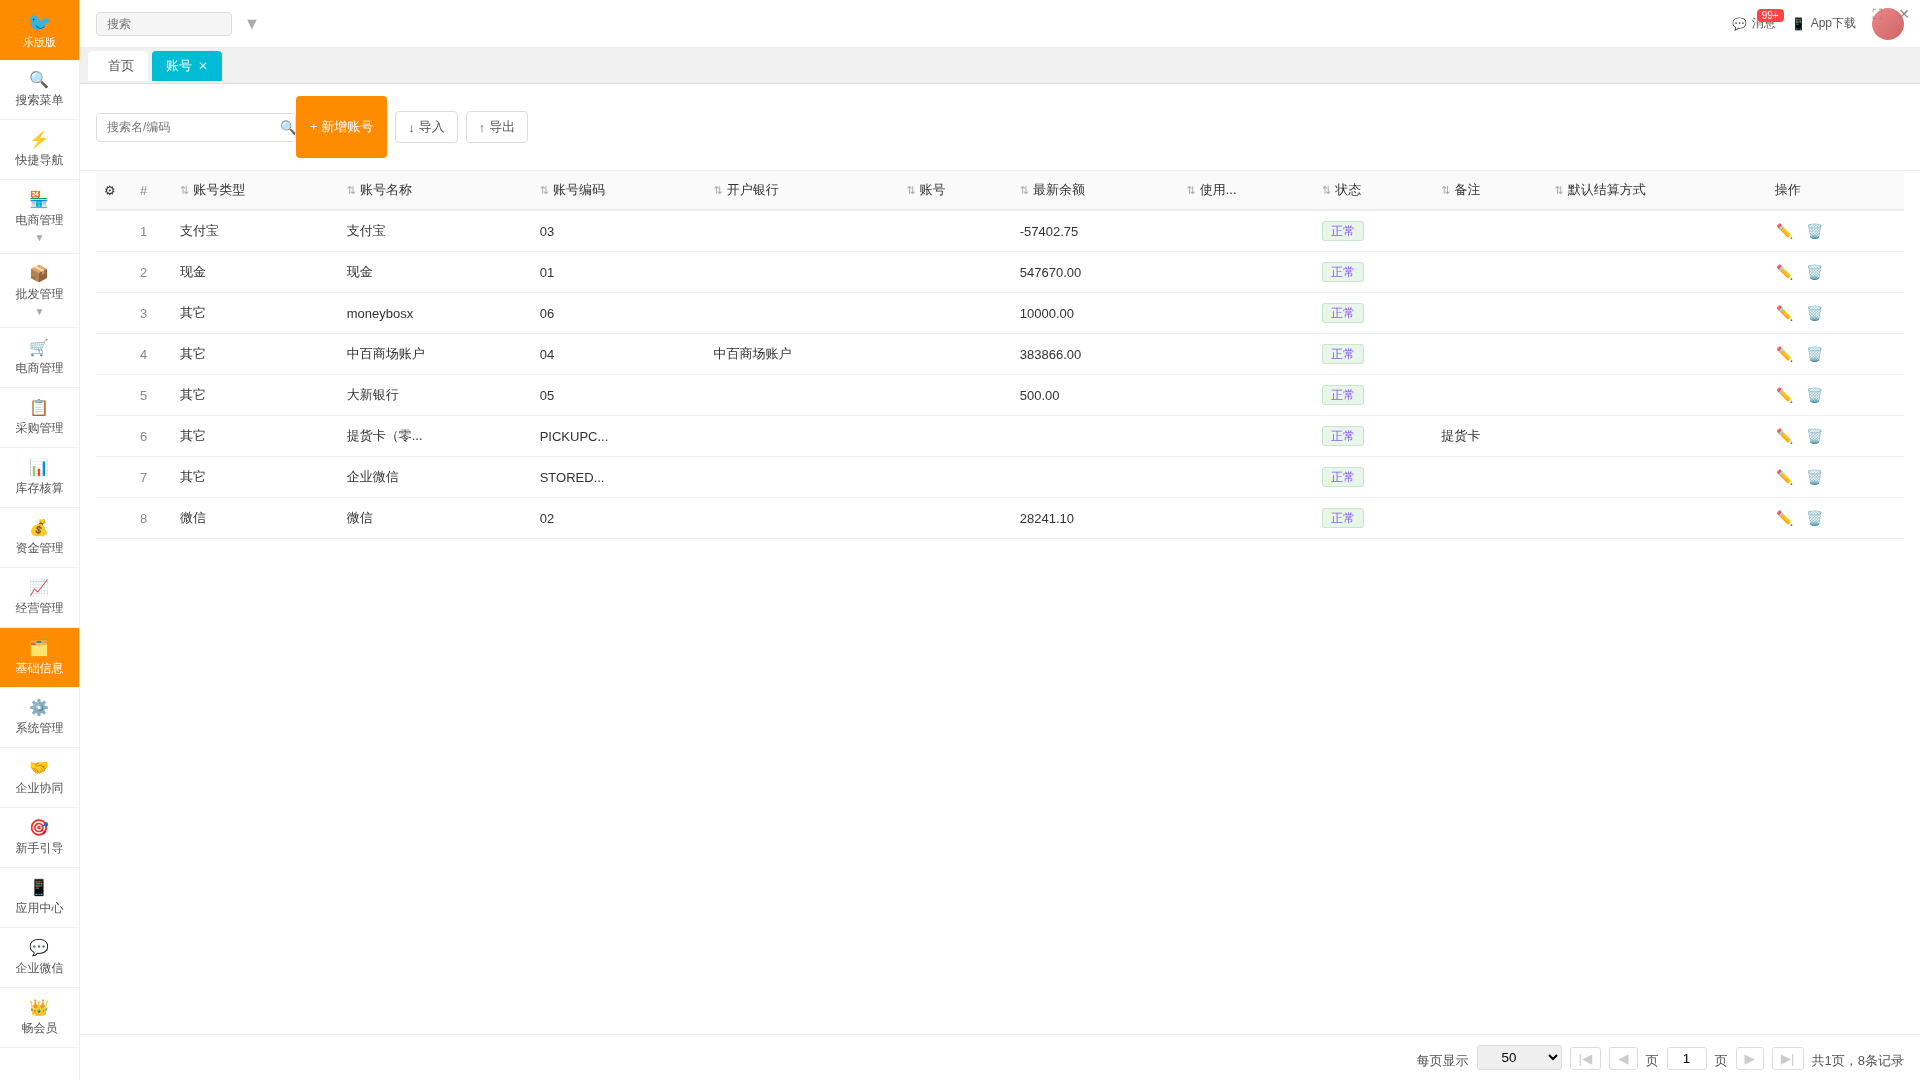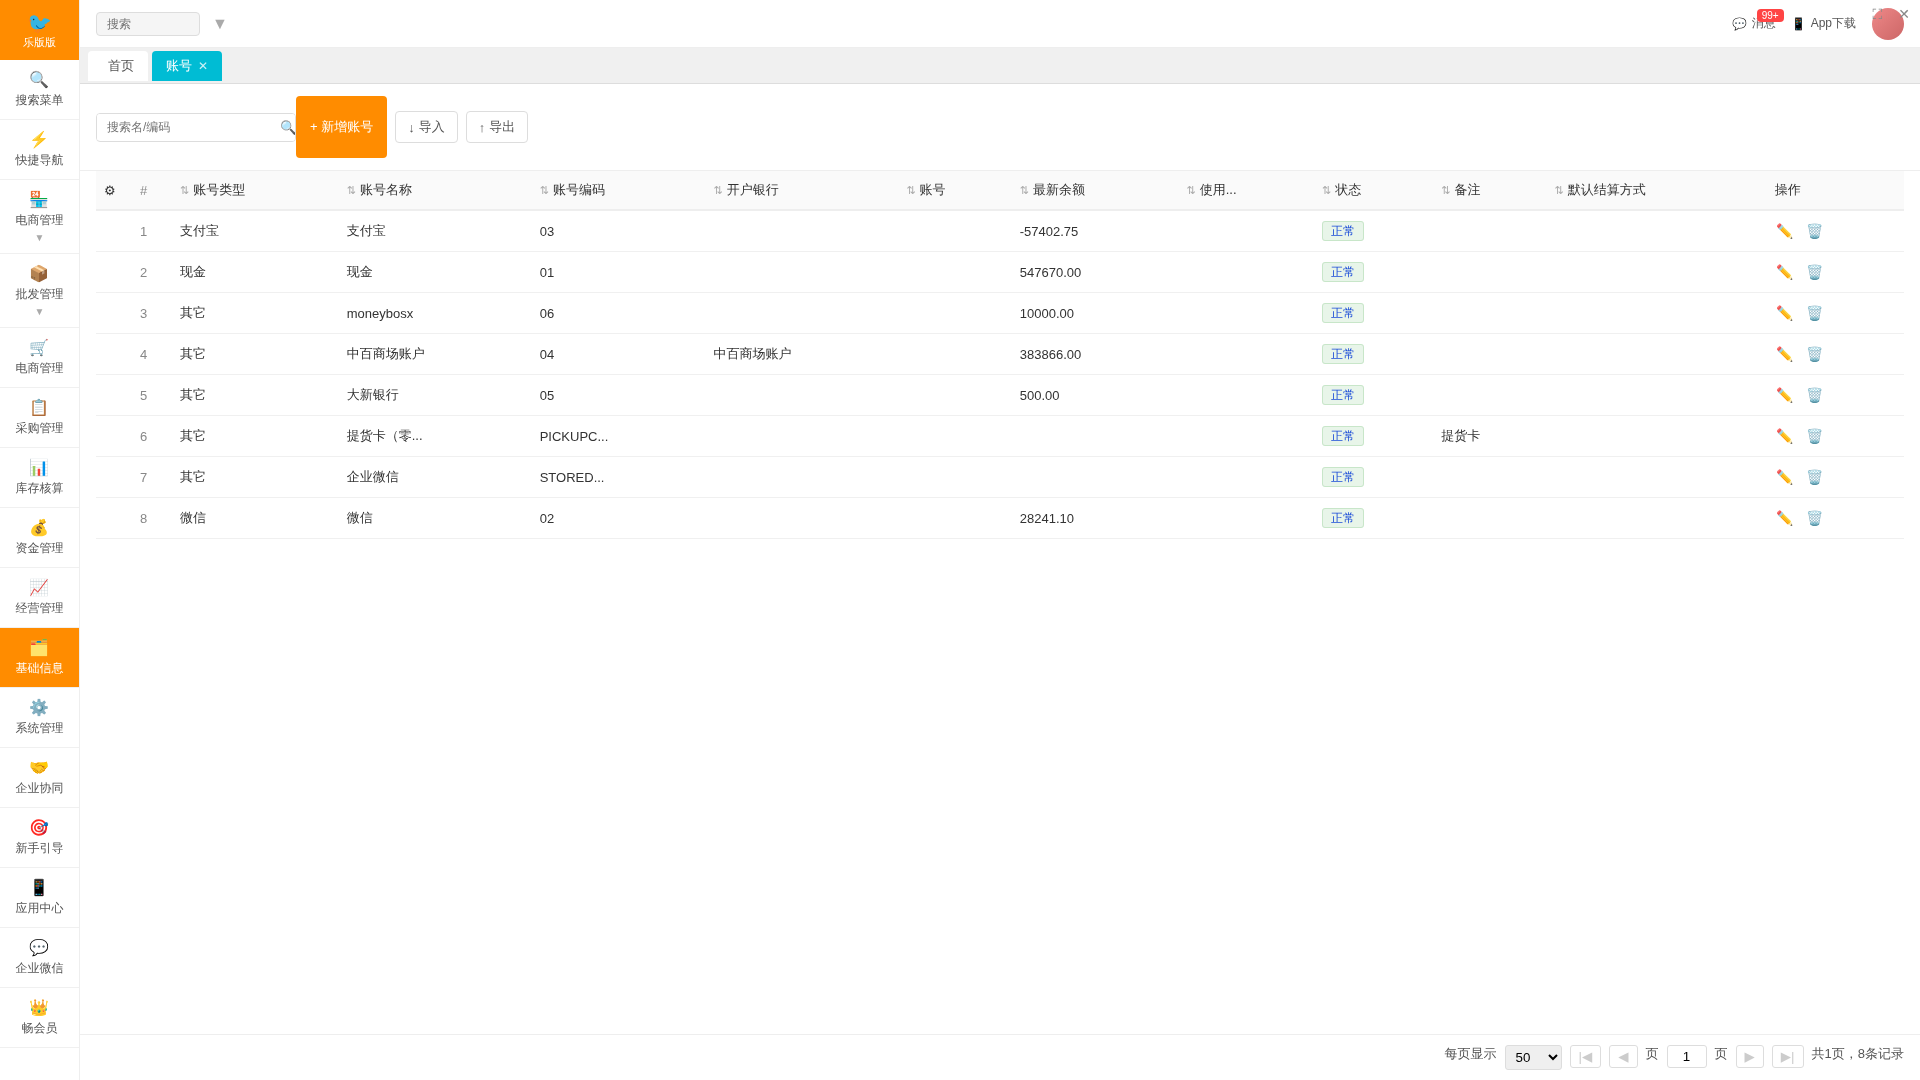--- a/index.html
+++ b/index.html
@@ -74,21 +74,21 @@
       align-items: center;
       gap: 12px;
     }
     .search-box-top {
       background: #f5f5f5;
       border: 1px solid #ddd;
       border-radius: 4px;
       padding: 4px 10px;
       font-size: 12px;
       color: #999;
-      width: 104px;
+      width: 136px;
     }
     .top-header-right {
       display: flex;
       align-items: center;
       gap: 16px;
       font-size: 12px;
       color: #555;
     }
     .msg-btn {
       display: flex;
@@ -249,21 +249,21 @@
       font-size: 11px;
     }
     td {
       padding: 10px 8px;
       border-bottom: 1px solid #f0f0f0;
       color: #333;
       white-space: nowrap;
     }
     .status-badge {
       background: #e8f5e9;
-      color: #1d4ed8;
+      color: #8b5cf6;
       border: 1px solid #c8e6c9;
       border-radius: 3px;
       padding: 2px 8px;
       font-size: 12px;
     }
     .action-btns {
       display: flex;
       gap: 8px;
     }
     .action-btn {
@@ -274,21 +274,21 @@
       border: none;
       padding: 2px;
     }
     .col-num { width: 40px; color: #888; }
     .col-settings { width: 36px; }
 
     
     .pagination {
       padding: 10px 16px;
       display: flex;
-      align-items: flex-start;
+      align-items: flex-end;
       justify-content: flex-end;
       gap: 8px;
       border-top: 1px solid #eee;
       font-size: 13px;
       color: #555;
       flex-shrink: 0;
     }
     .page-btn {
       border: 1px solid #ddd;
       background: white;
@@ -300,21 +300,21 @@
     .page-btn:disabled { color: #ccc; cursor: not-allowed; }
     .page-input {
       border: 1px solid #ddd;
       padding: 3px 6px;
       width: 40px;
       text-align: center;
       border-radius: 3px;
     }
     .page-size-select {
       border: 1px solid #ddd;
-      padding: 3px 6px;
+      padding: 3px 20px;
       border-radius: 3px;
       cursor: pointer;
     }
   </style>
 </head>
 <body>
 
 <div class="sidebar">
   <div class="logo-area">
     <span class="logo-icon">🐦</span>

